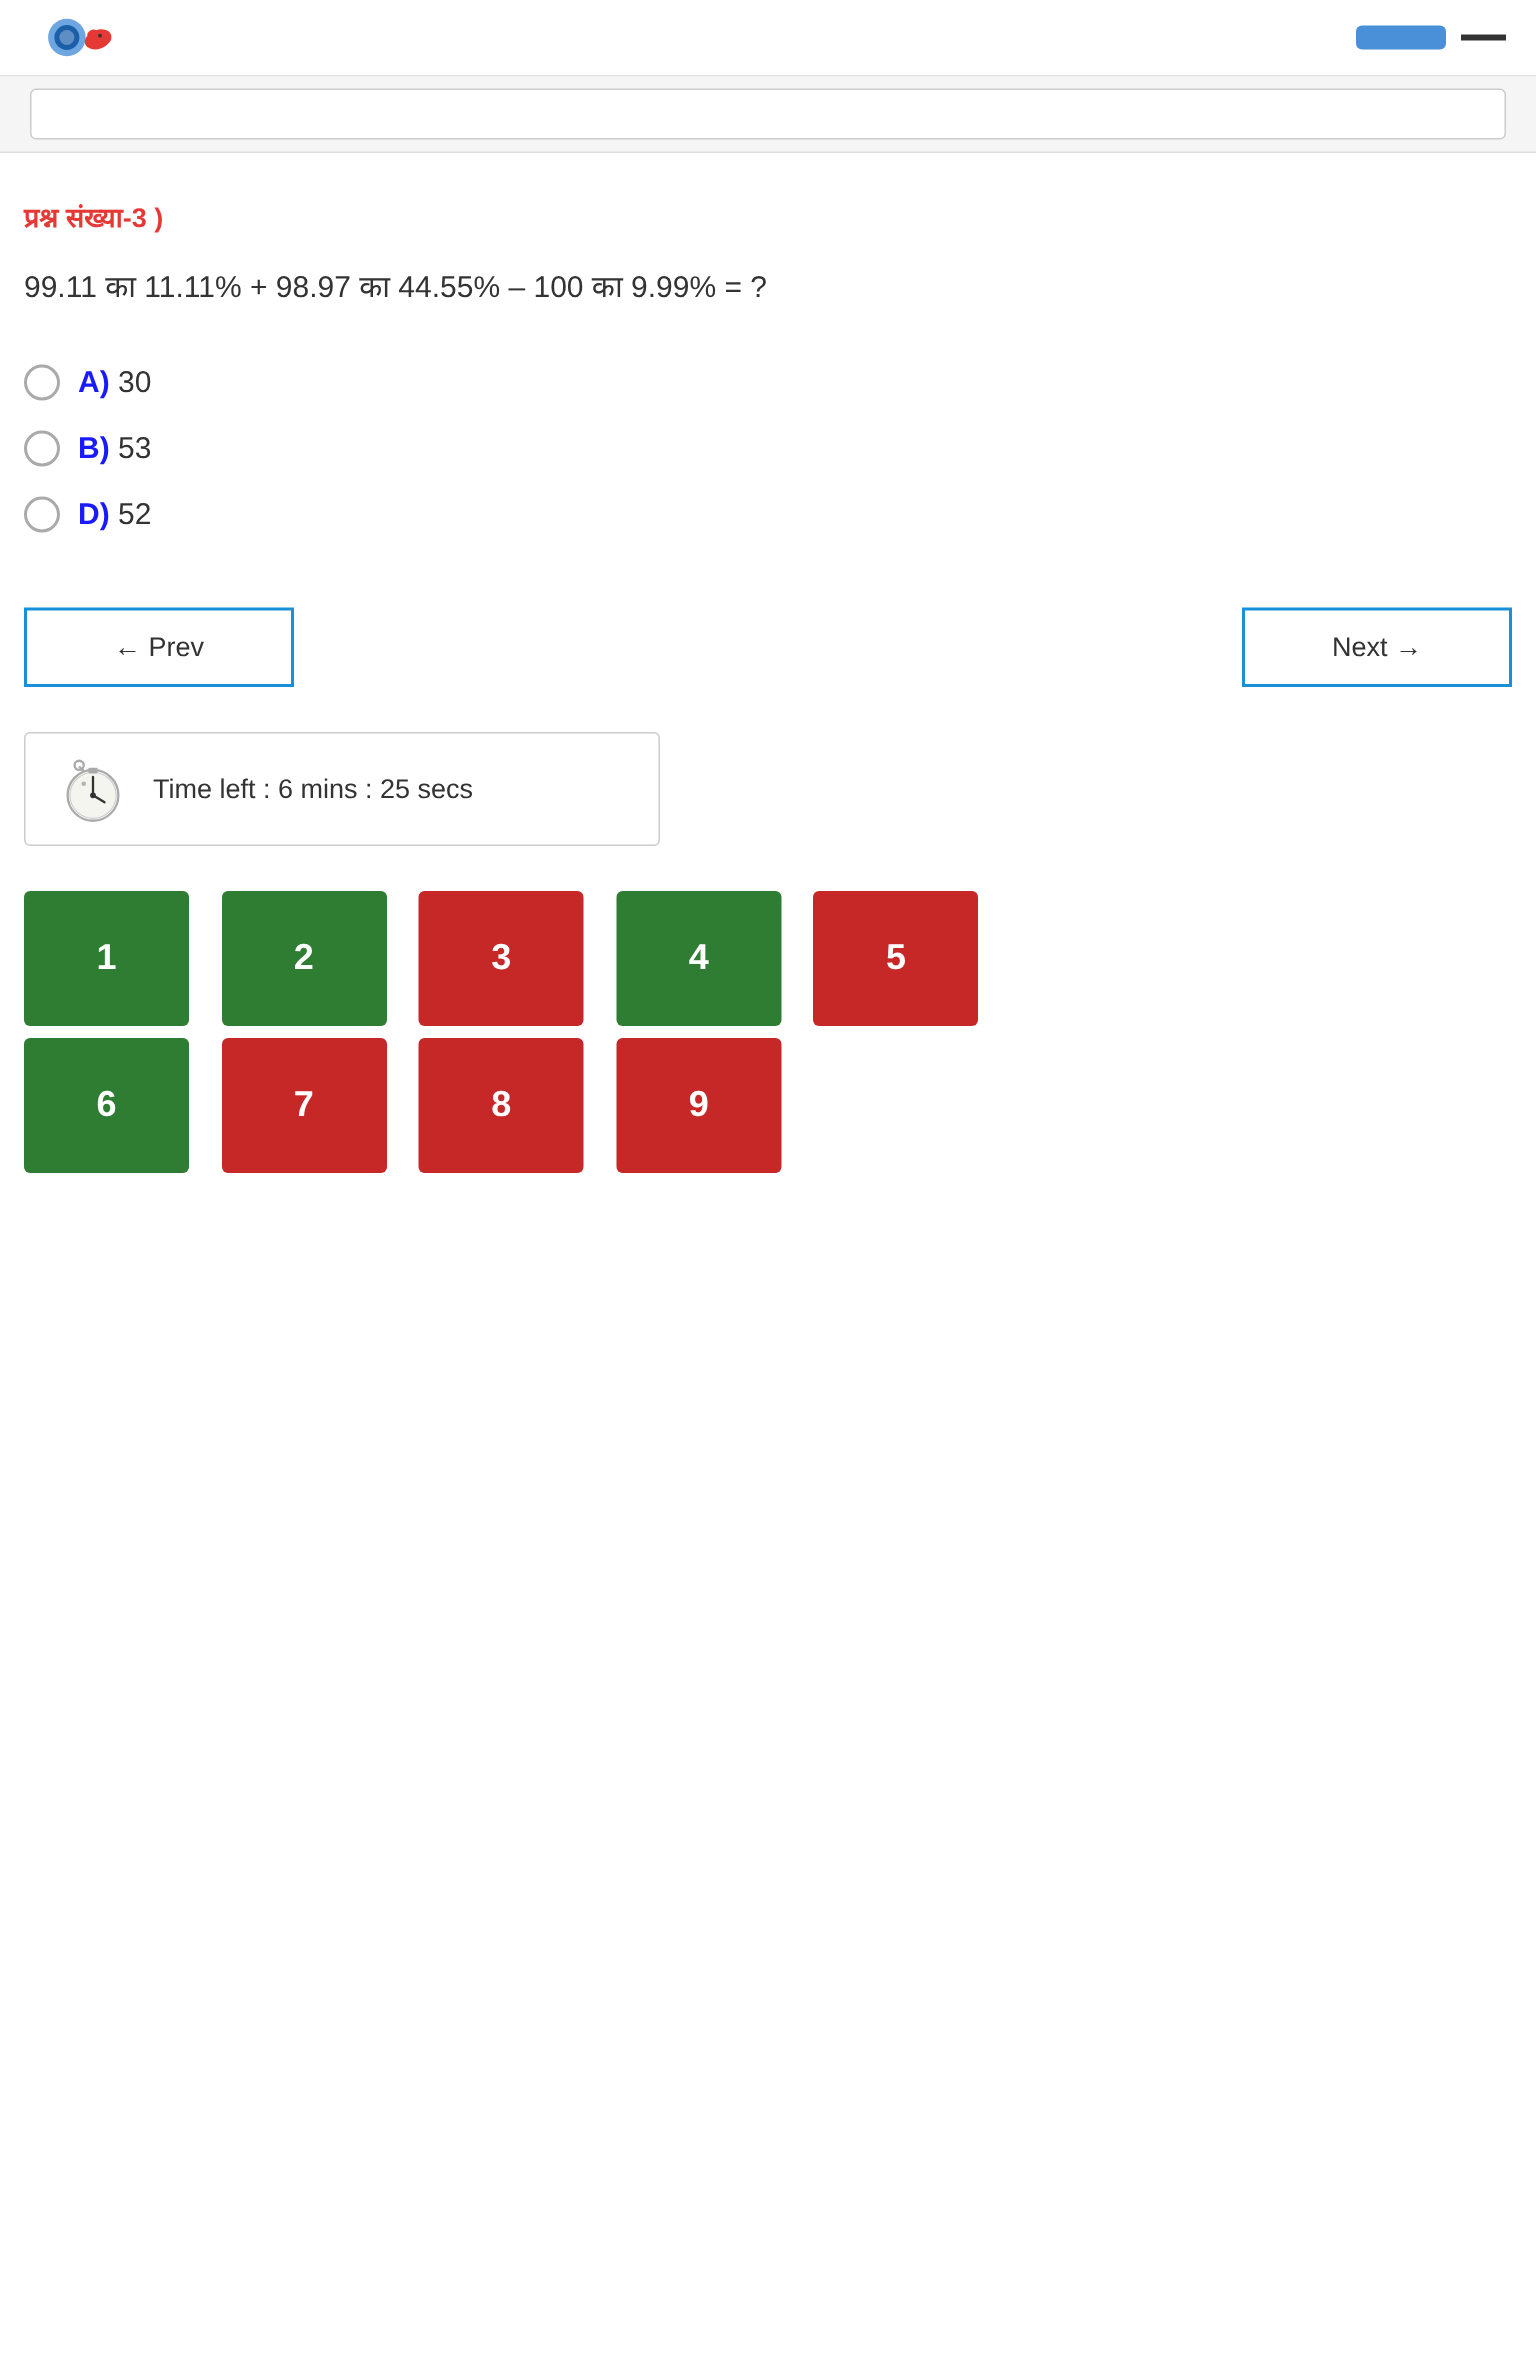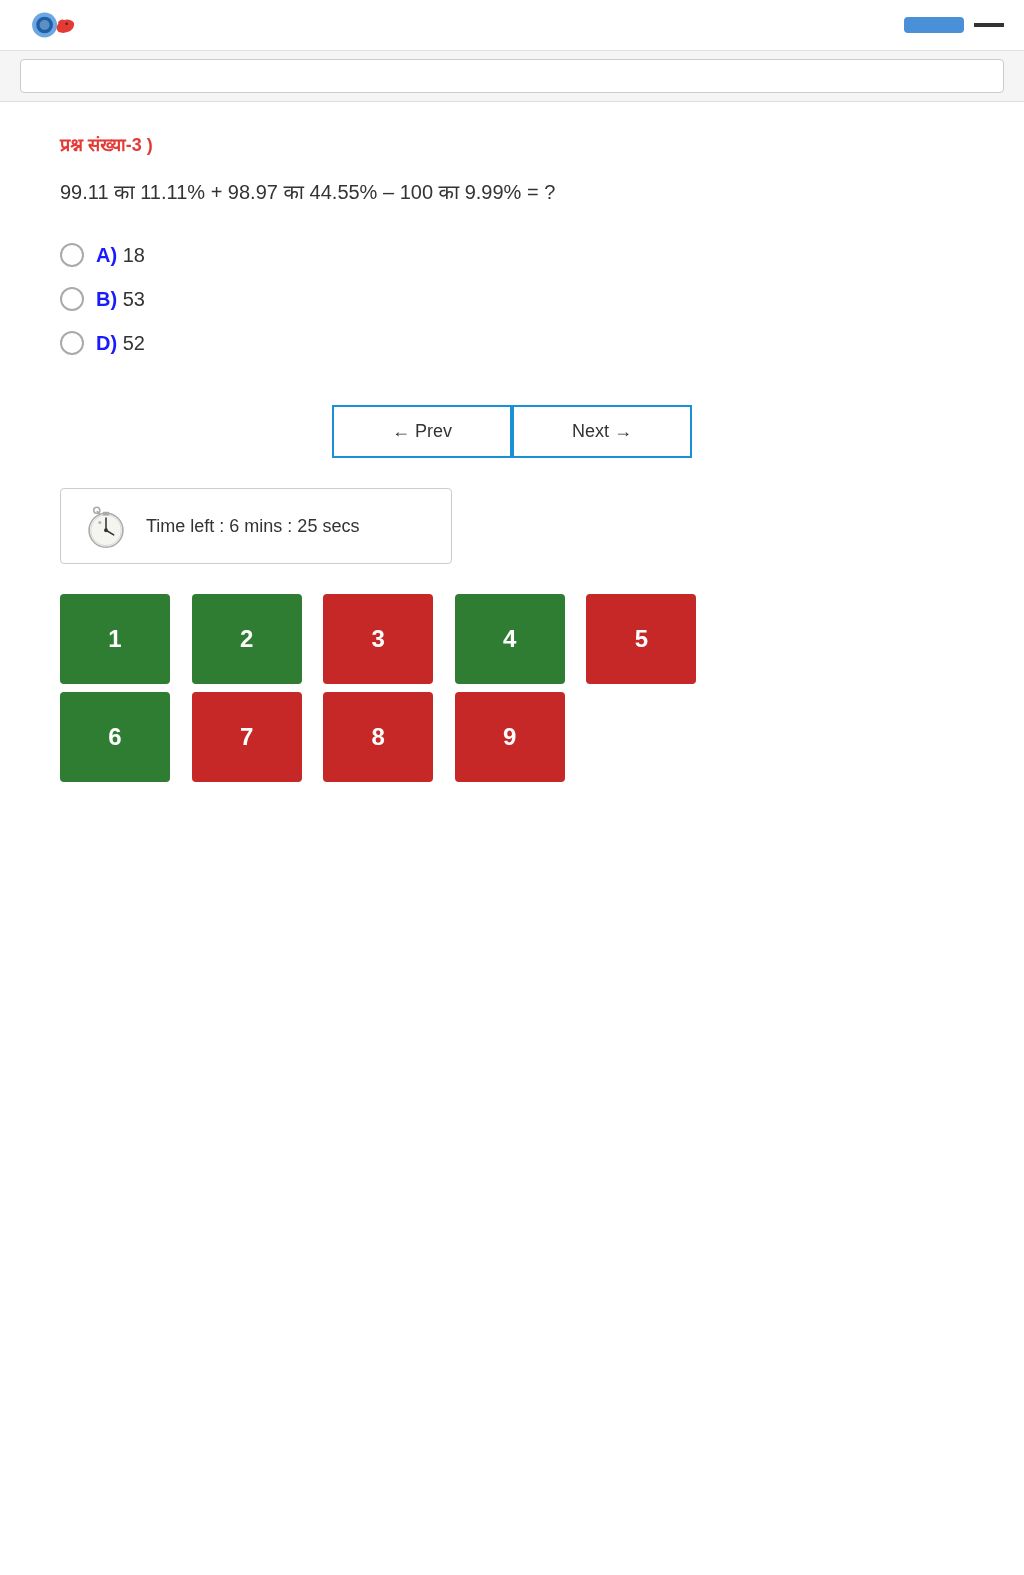--- a/index.html
+++ b/index.html
@@ -64,21 +64,21 @@
     .search-bar {
       width: 100%;
       padding: 8px 12px;
       border: 1px solid #ccc;
       border-radius: 4px;
       font-size: 14px;
       background: white;
     }
 
     .main-content {
-      padding: 30px 60px;
+      padding: 30px 16px;
     }
 
     .question-number {
       color: #e53935;
       font-size: 18px;
       font-weight: bold;
       margin-bottom: 20px;
     }
 
     .question-text {
@@ -117,21 +117,21 @@
       color: #333;
     }
 
     .option-label span.bold {
       font-weight: bold;
       color: #1a1aff;
     }
 
     .navigation-row {
       display: flex;
-      justify-content: center;
+      justify-content: space-between;
       align-items: center;
       margin-bottom: 30px;
     }
 
     .nav-btn {
       padding: 14px 40px;
       border: 2px solid #1a90d9;
       background: white;
       color: #333;
       font-size: 18px;
@@ -140,21 +140,21 @@
       min-width: 180px;
     }
 
     .timer-container {
       display: flex;
       align-items: center;
       gap: 15px;
       border: 1px solid #ccc;
       border-radius: 4px;
       padding: 12px 20px;
-      width: 392px;
+      width: 424px;
       background: white;
       margin-bottom: 30px;
     }
 
     .clock-icon {
       width: 50px;
       height: 50px;
       flex-shrink: 0;
     }
 
@@ -221,21 +221,21 @@
 
   <div class="question-number">प्रश्न संख्या-3 )</div>
 
   <div class="question-text">99.11 का 11.11% + 98.97 का 44.55% – 100 का 9.99% = ?</div>
 
   <div class="options-container">
 
     <div class="option-item">
       <div class="radio-circle"></div>
       <div class="option-label">
-        <span class="bold">A)</span> <span>18</span>
+        <span class="bold">A)</span> <span>30</span>
       </div>
     </div>
 
     <div class="option-item">
       <div class="radio-circle"></div>
       <div class="option-label">
         <span class="bold">B)</span> <span>53</span>
       </div>
     </div>
 

